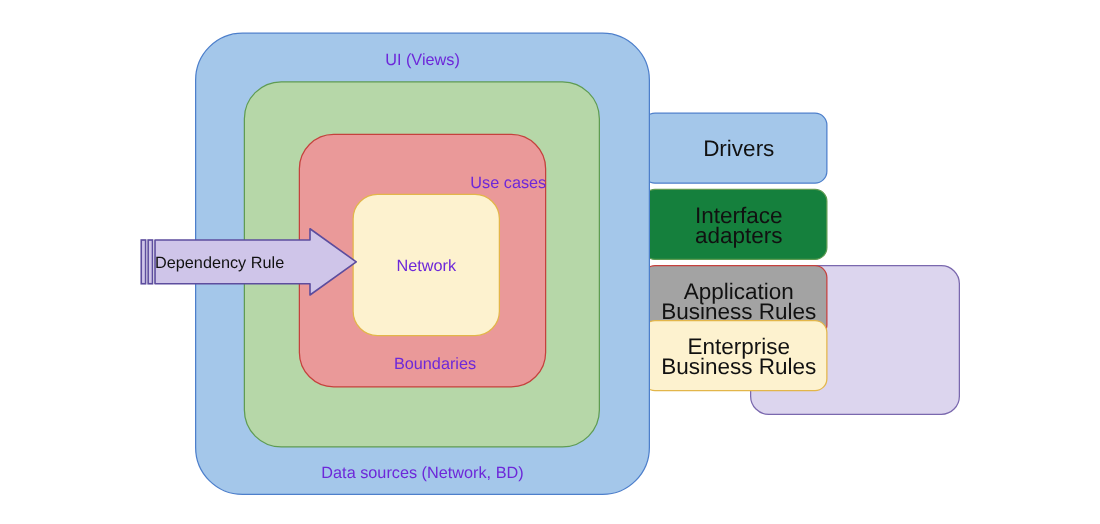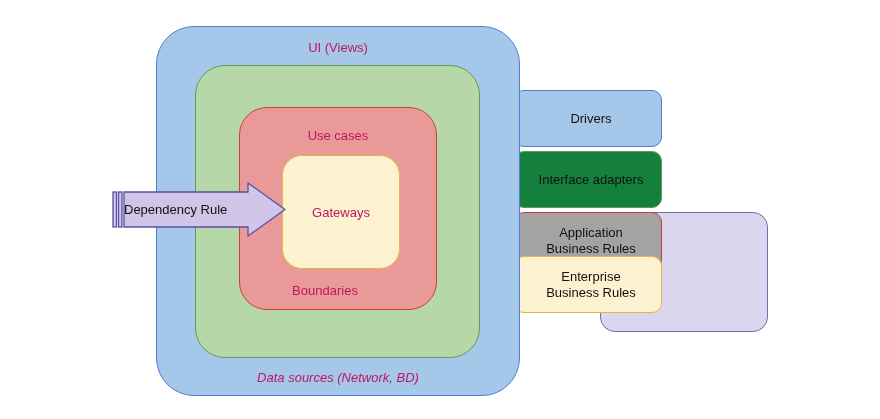--- a/index.html
+++ b/index.html
@@ -25,42 +25,42 @@
   .ring-blue   { left:156px; top:26px;  width:364px; height:370px; border-radius:38px; background:#a4c7ea; border-color:#4d7fcb; z-index:3; }
   .ring-green  { left:195px; top:65px;  width:285px; height:293px; border-radius:30px; background:#b6d7a8; border-color:#5f9c52; z-index:4; }
   .ring-red    { left:239px; top:107px; width:198px; height:203px; border-radius:28px; background:#ea9999; border-color:#c5413d; z-index:5; }
   .ring-yellow { left:282px; top:155px; width:118px; height:114px; border-radius:20px; background:#fdf2cf; border-color:#e3b64a; z-index:6; }
 
   .ring-label {
     position: absolute;
     text-align: center;
     font-size: 13px;
     line-height: 15px;
-    color: #be185d;
+    color: #6d28d9;
     z-index: 7;
   }
   .lbl-ui            { left:156px; top:40px;  width:364px; }
   .lbl-controllers   { left:195px; top:82px;  width:285px; font-size:11px; }
-  .lbl-usecases      { left:239px; top:128px; width:198px; }
+  .lbl-usecases      { left:239px; top:138px; width:198px;text-align:right; }
   .lbl-entities      { left:282px; top:205px; width:118px; }
-  .lbl-boundaries    { left:226px; top:283px; width:198px; }
+  .lbl-boundaries    { left:249px; top:283px; width:198px; }
   .lbl-repositories  { left:195px; top:327px; width:285px; }
-  .lbl-datasources   { left:156px; top:370px; width:364px;font-style:italic; }
+  .lbl-datasources   { left:156px; top:370px; width:364px; }
 
   
   .legend-box {
     left: 514px;
     width: 148px;
     border-radius: 10px;
     border: 1.5px solid;
     display: flex;
     align-items: center;
     justify-content: center;
     text-align: center;
-    font-size: 13px;
+    font-size: 18px;
     line-height: 16px;
     padding-left: 6px;
     white-space: pre-line;
     z-index: 2;
   }
   .legend-drivers    { top:90px;  height:57px; background:#a4c7ea; border-color:#4d7fcb; }
   .legend-interface  { top:151px; height:57px; background:#15803d; border-color:#5f9c52; }
   .legend-app        { top:212px; height:58px; background:#a3a3a3; border-color:#c5413d; }
   .legend-enterprise { top:256px; height:57px; background:#fdf2cf; border-color:#e3b64a; }
 
@@ -109,21 +109,21 @@
 Business Rules</span>
   </div>
 
   <div class="abs ring ring-blue"></div>
   <div class="abs ring ring-green"></div>
   <div class="abs ring ring-red"></div>
   <div class="abs ring ring-yellow"></div>
 
   <div class="ring-label lbl-ui">UI (Views)</div>
   <div class="ring-label lbl-usecases">Use cases</div>
-  <div class="ring-label lbl-entities">Gateways</div>
+  <div class="ring-label lbl-entities">Network</div>
   <div class="ring-label lbl-boundaries">Boundaries</div>
   <div class="ring-label lbl-datasources">Data sources (Network, BD)</div>
 
   <svg class="abs arrow-svg" viewBox="0 0 178 60" xmlns="http://www.w3.org/2000/svg">
     <rect x="3" y="10" width="3.5" height="35" fill="#cfc5e9" stroke="#5d4d9e" stroke-width="1.3"></rect>
     <rect x="8.5" y="10" width="3.5" height="35" fill="#cfc5e9" stroke="#5d4d9e" stroke-width="1.3"></rect>
     <polygon points="14,10 138,10 138,1 175,27.5 138,54 138,45 14,45" fill="#cfc5e9" stroke="#5d4d9e" stroke-width="1.3" stroke-linejoin="round"></polygon>
   </svg>
   <div class="abs lbl-arrow">Dependency Rule</div>
 

